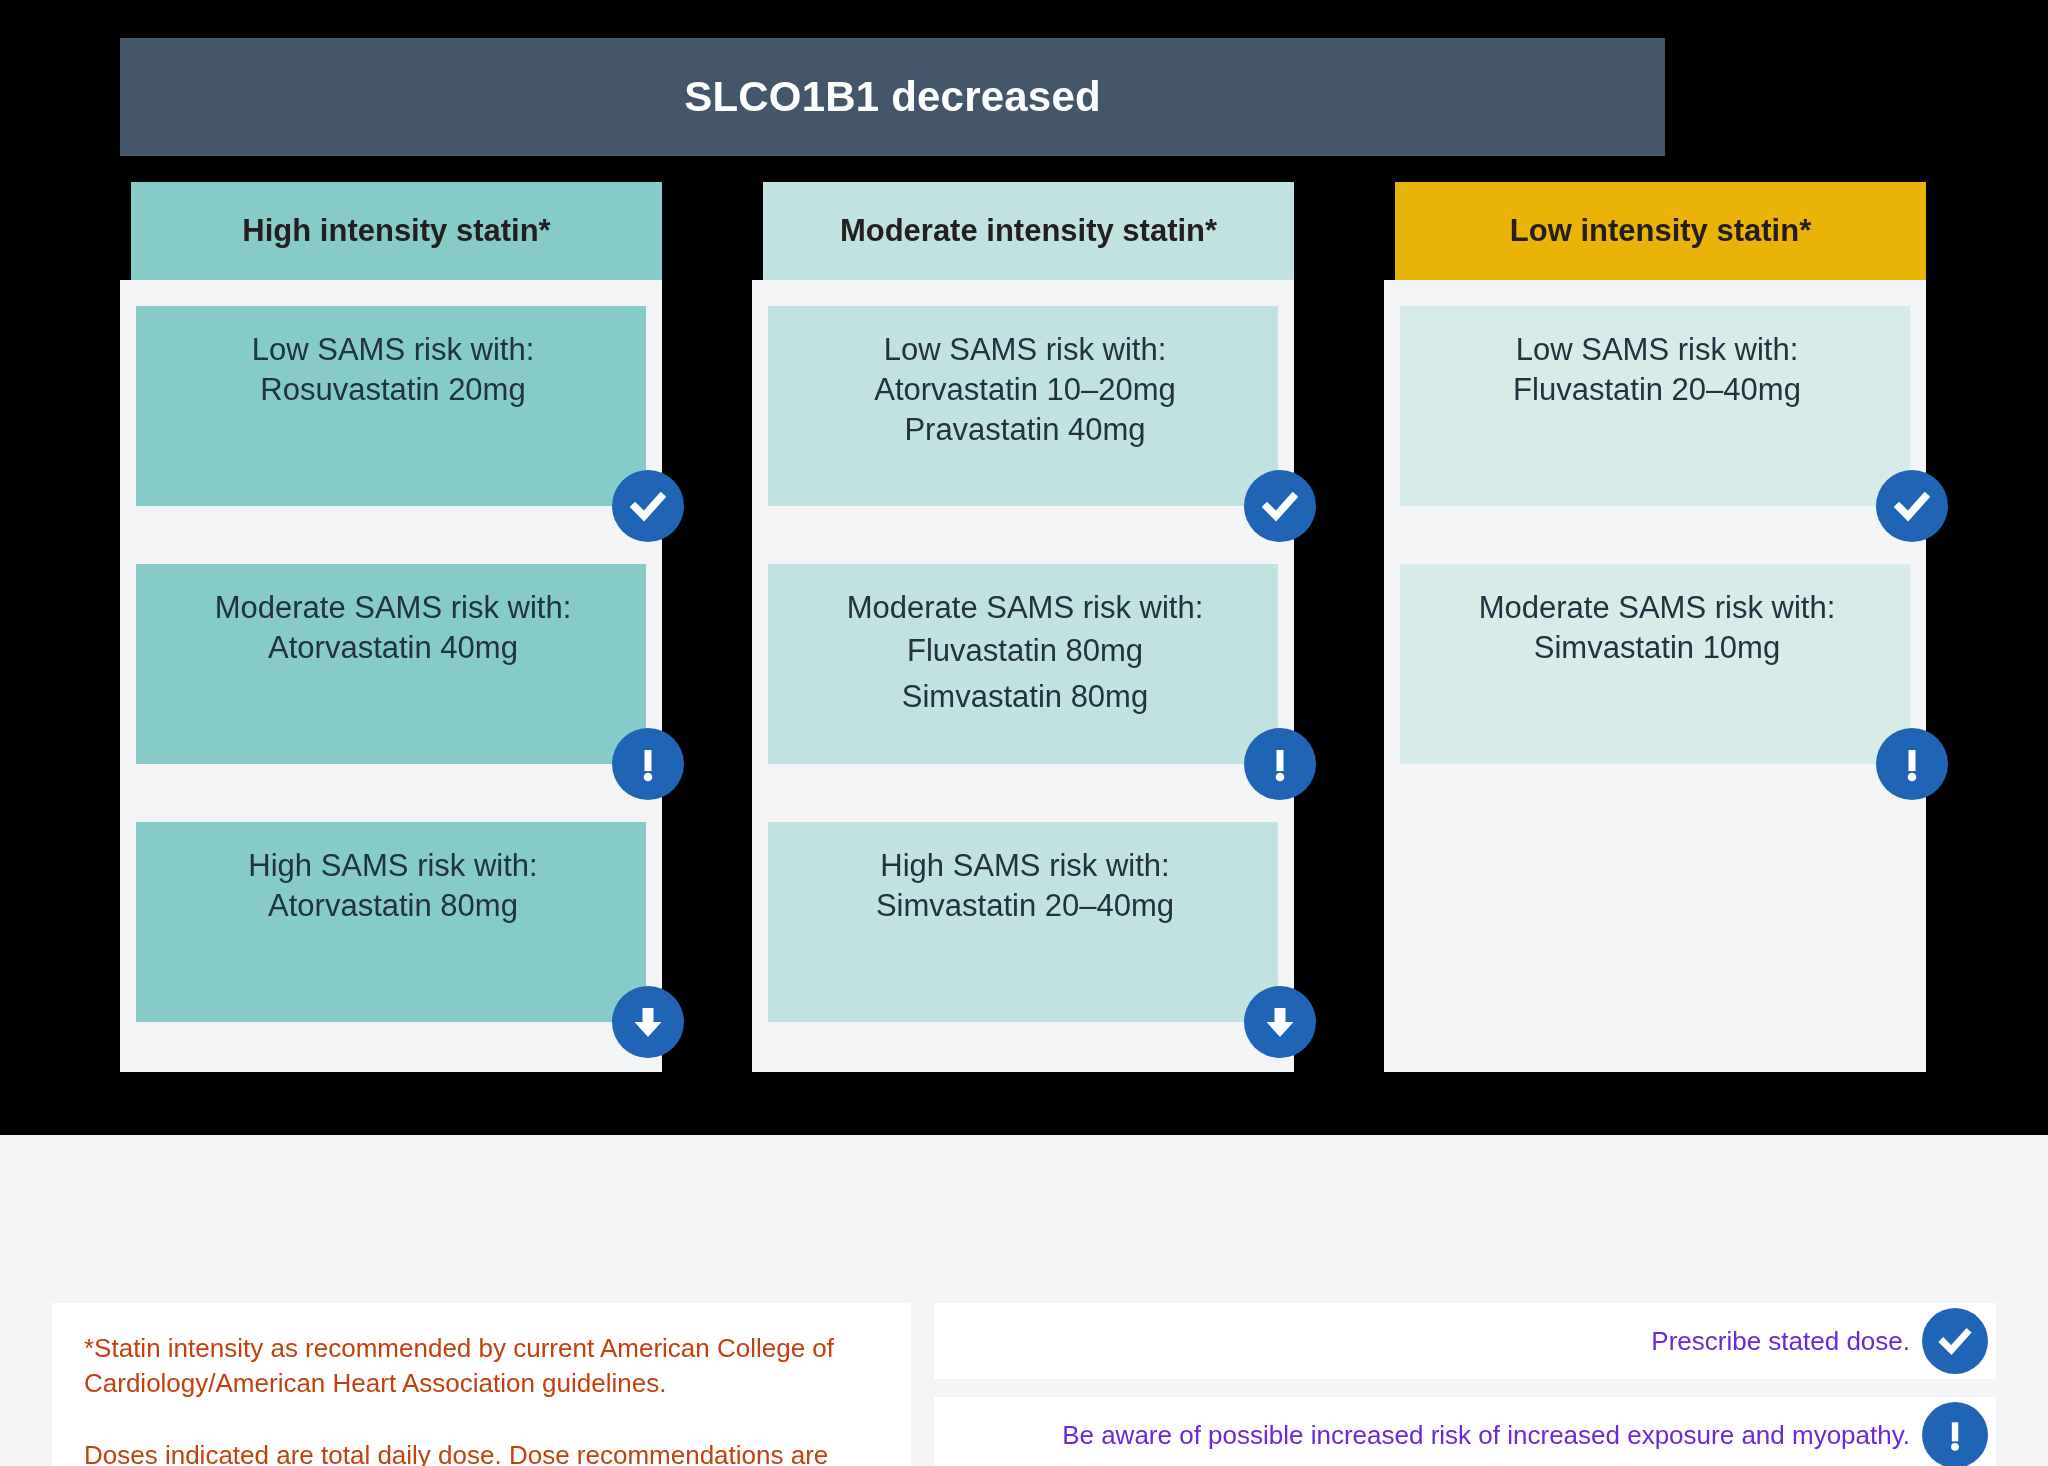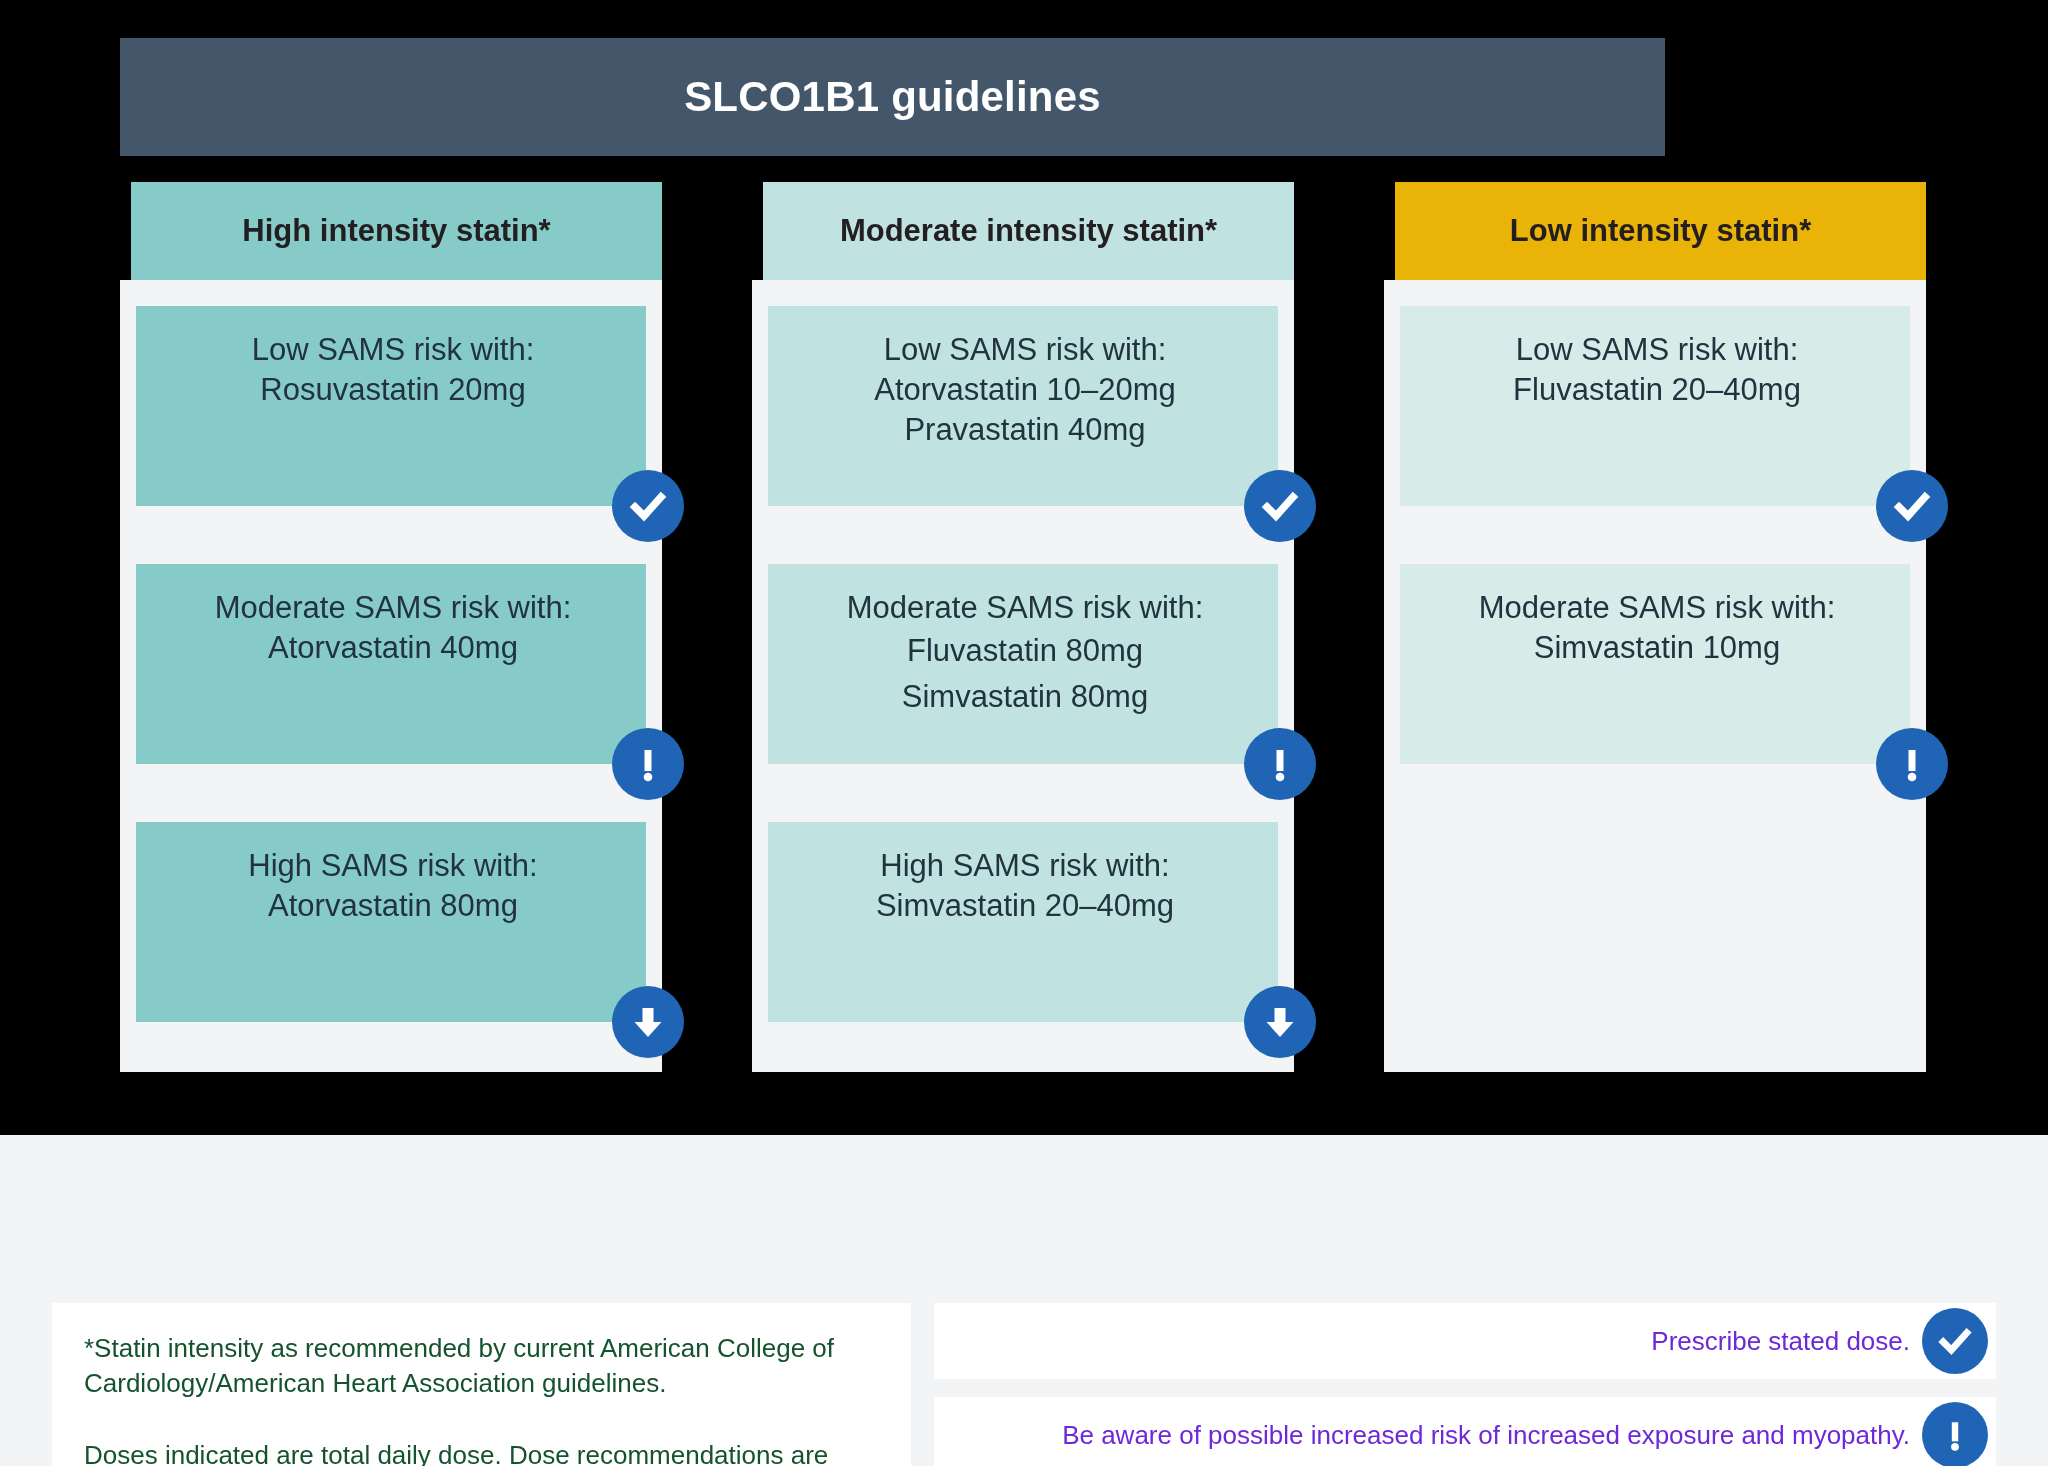--- a/index.html
+++ b/index.html
@@ -91,21 +91,21 @@
     width: 2048px; height: 331px;
     background: #f2f4f6;
   }
   .notes {
     position: absolute;
     left: 52px; top: 168px;
     width: 859px; height: 260px;
     background: #ffffff;
     padding: 28px 32px;
   }
-  .note-p { font-size: 26px; color: #14532d; line-height: 1.36; }
+  .note-p { font-size: 26px; color: #c2410c; line-height: 1.36; }
   .note-p + .note-p { margin-top: 36px; }
 
   .legend { position: absolute; left: 934px; top: 168px; width: 1062px; }
   .legend-row {
     position: relative;
     background: #ffffff;
     height: 76px;
     display: flex; align-items: center; justify-content: flex-end;
     padding-right: 86px;
   }
@@ -120,21 +120,21 @@
     background: #1f64b5;
     display: flex; align-items: center; justify-content: center;
   }
 </style>
 </head>
 <body>
 
 <div id="root">
 
   <div class="banner">
-    <div class="banner-title">SLCO1B1 guidelines</div>
+    <div class="banner-title">SLCO1B1 decreased</div>
   </div>
 
   <div class="columns" id="columns">
       <div class="col col-1 tone-high">
         <div class="col-head">
           <div class="col-head-label">High intensity statin*</div>
         </div>
         <div class="col-body">
           <div class="risk-box">
             <div class="risk-line">Low SAMS risk with:</div>

